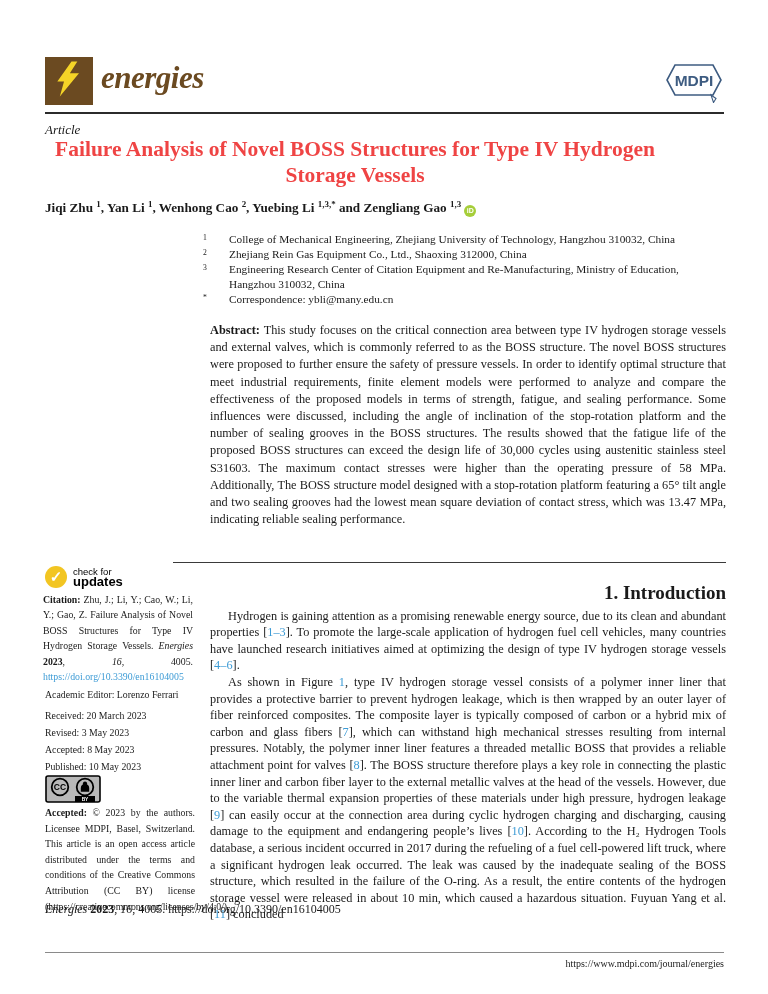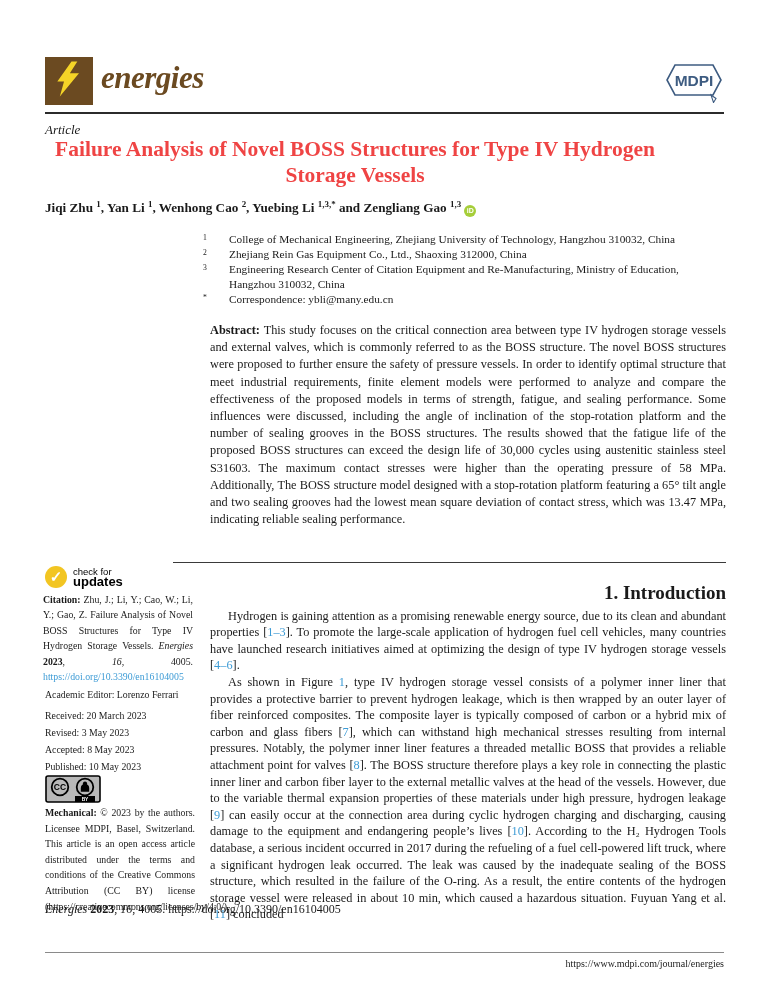--- a/index.html
+++ b/index.html
@@ -127,21 +127,21 @@
       <rect x="1" y="1" width="54" height="26" fill="#b8b8b8" stroke="#000" stroke-width="1.6" rx="2"></rect>
       <circle cx="15" cy="12" r="8.3" fill="#b8b8b8" stroke="#000" stroke-width="1.8"></circle>
       <text x="15" y="15.3" text-anchor="middle" font-size="8.5" font-weight="bold" font-family="Liberation Sans, sans-serif" fill="#000">CC</text>
       <circle cx="40" cy="12" r="8.3" fill="#b8b8b8" stroke="#000" stroke-width="1.8"></circle>
       <circle cx="40" cy="8.6" r="2.1" fill="#000"></circle>
       <path d="M35.8 16.8 v-3.9 a4.2 4.2 0 0 1 8.4 0 V16.8 Z" fill="#000"></path>
       <rect x="30" y="21" width="20" height="6" fill="#000"></rect>
       <text x="40" y="26" text-anchor="middle" font-size="4.8" font-weight="bold" font-family="Liberation Sans, sans-serif" fill="#fff">BY</text>
     </svg>
   </div>
-  <div class="sidebar-copyright"><span class="seg-bold">Mechanical: </span><span>© 2023 by the authors. Licensee MDPI, Basel, Switzerland. This article is an open access article distributed under the terms and conditions of the Creative Commons Attribution (CC BY) license (https://creativecommons.org/licenses/by/4.0/).</span></div>
+  <div class="sidebar-copyright"><span class="seg-bold">Accepted: </span><span>© 2023 by the authors. Licensee MDPI, Basel, Switzerland. This article is an open access article distributed under the terms and conditions of the Creative Commons Attribution (CC BY) license (https://creativecommons.org/licenses/by/4.0/).</span></div>
 
   <div class="main-col">
     <h2 class="section-heading">1. Introduction</h2>
     <p class="body-par"><span>Hydrogen is gaining attention as a promising renewable energy source, due to its clean and abundant properties [</span><span class="seg-link">1–3</span><span>]. To promote the large-scale application of hydrogen fuel cell vehicles, many countries have launched research initiatives aimed at optimizing the design of type IV hydrogen storage vessels [</span><span class="seg-link">4–6</span><span>].</span></p>
     <p class="body-par"><span>As shown in Figure </span><span class="seg-link">1</span><span>, type IV hydrogen storage vessel consists of a polymer inner liner that provides a protective barrier to prevent hydrogen leakage, which is then wrapped by an outer layer of fiber reinforced composites. The composite layer is typically composed of carbon or a hybrid mix of carbon and glass fibers [</span><span class="seg-link">7</span><span>], which can withstand high mechanical stresses resulting from internal pressures. Notably, the polymer inner liner features a threaded metallic BOSS that provides a reliable attachment point for valves [</span><span class="seg-link">8</span><span>]. The BOSS structure therefore plays a key role in connecting the plastic inner liner and carbon fiber layer to the external metallic valves at the head of the vessels. However, due to the variable thermal expansion properties of these materials under high pressure, hydrogen leakage [</span><span class="seg-link">9</span><span>] can easily occur at the connection area during cyclic hydrogen charging and discharging, causing damage to the equipment and endangering people’s lives [</span><span class="seg-link">10</span><span>]. According to the H₂ Hydrogen Tools database, a serious incident occurred in 2017 during the refueling of a fuel cell-powered lift truck, where a significant hydrogen leak occurred. The leak was caused by the inadequate sealing of the BOSS structure, which resulted in the failure of the O-ring. As a result, the entire contents of the hydrogen storage vessel were released in about 10 min, which caused a hazardous situation. Fuyuan Yang et al. [</span><span class="seg-link">11</span><span>] concluded</span></p>
   </div>
 
   <div class="footer-rule"></div>
   <div class="footer-left"><span class="seg-italic">Energies </span><span class="seg-bold">2023</span><span>, </span><span class="seg-italic">16</span><span>, 4005. https://doi.org/10.3390/en16104005</span></div>
   <div class="footer-right">https://www.mdpi.com/journal/energies</div>

